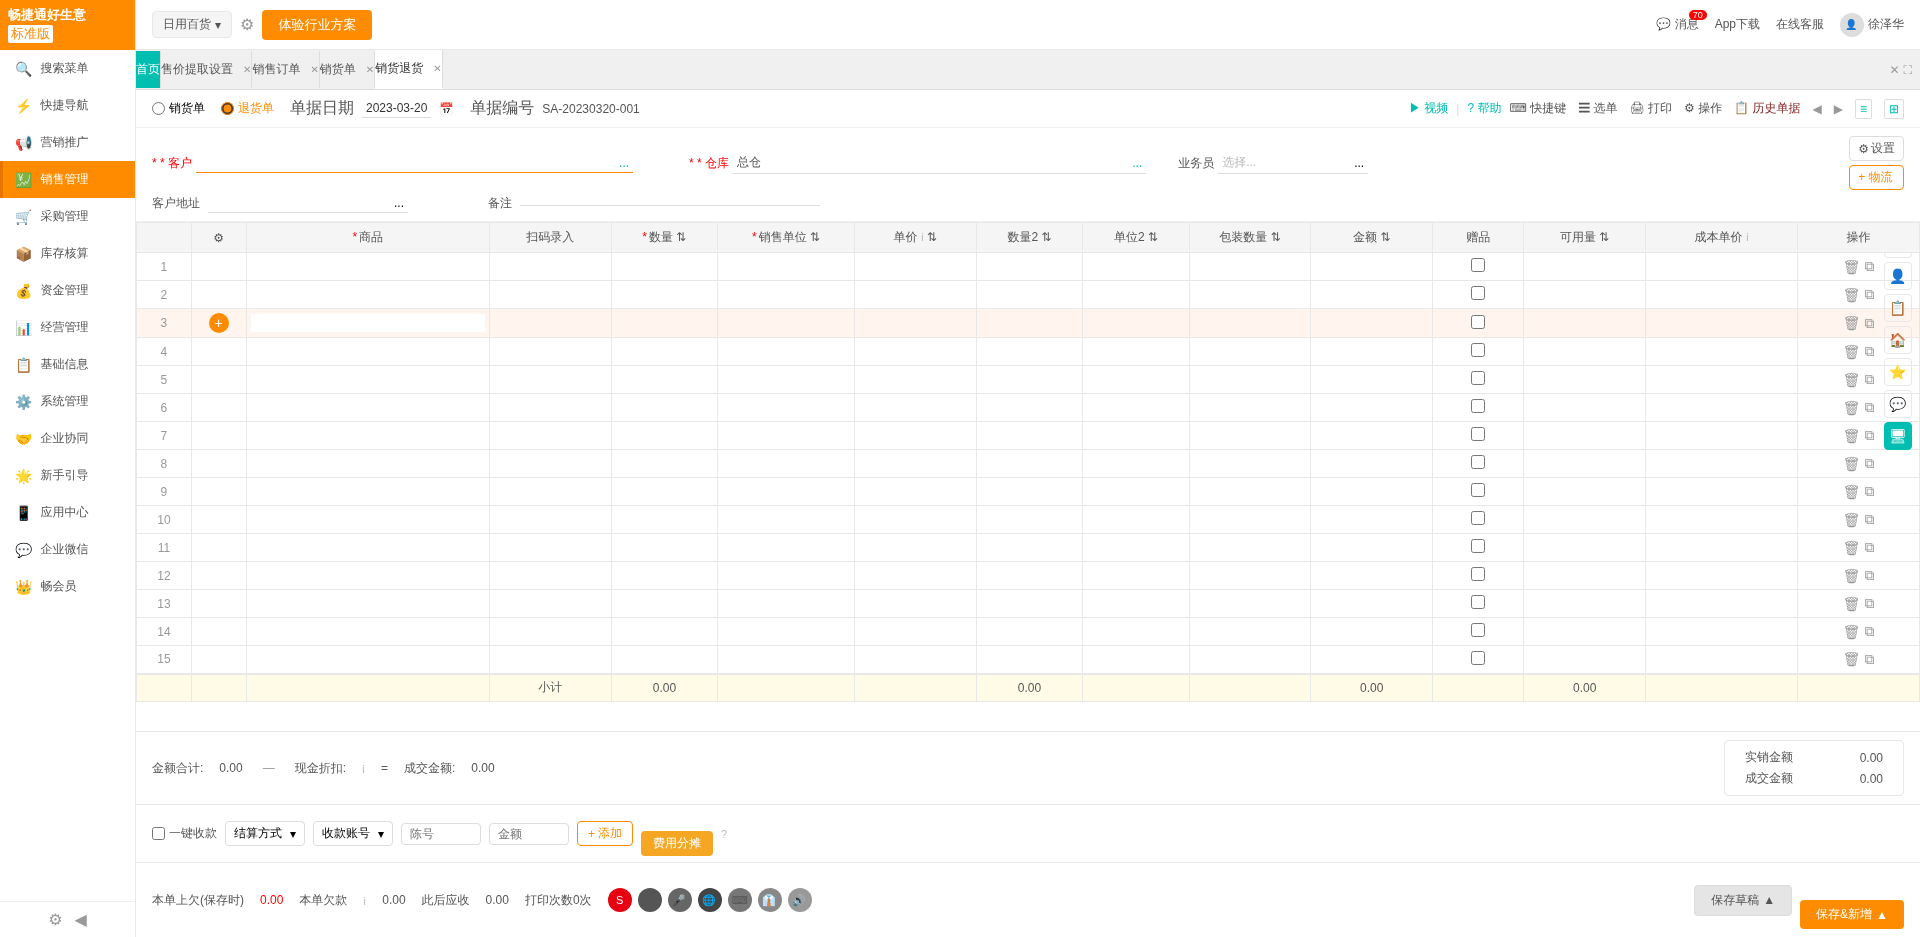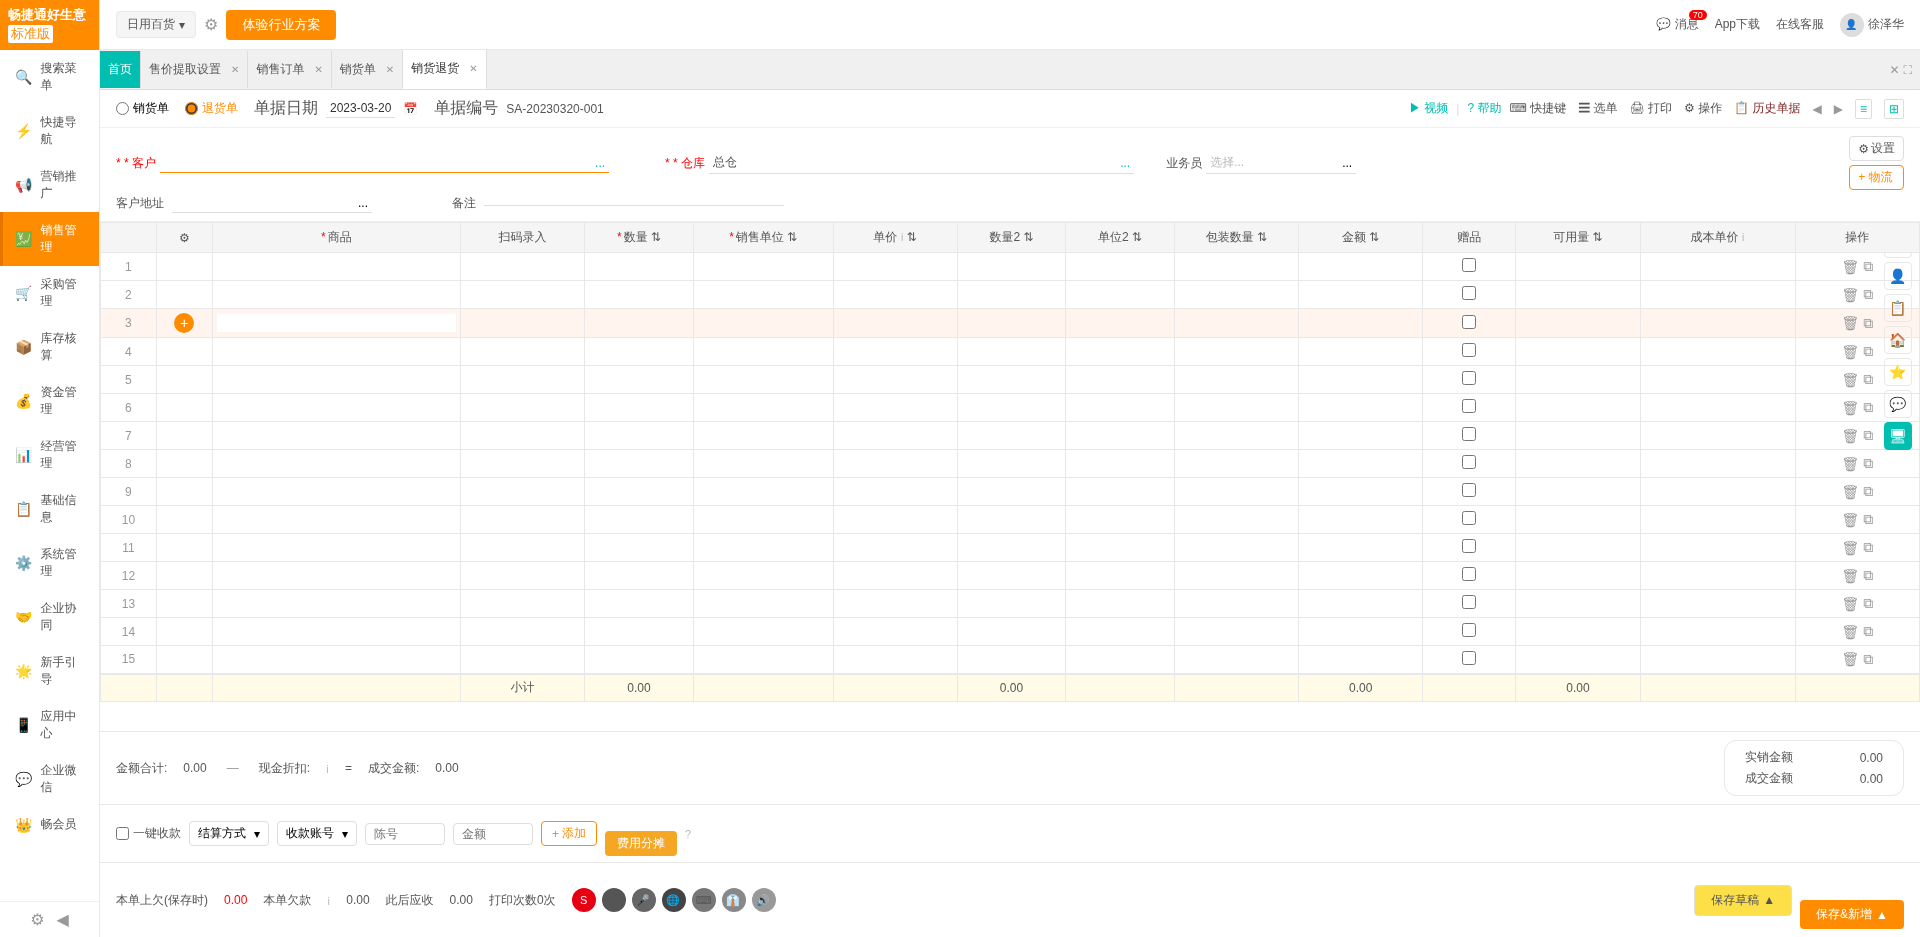--- a/index.html
+++ b/index.html
@@ -1,19 +1,19 @@
 <!DOCTYPE html>
 <html><head>
   <meta charset="utf-8">
   <style>
     * { box-sizing: border-box; margin: 0; padding: 0; font-family: 'Microsoft YaHei', Arial, sans-serif; font-size: 12px; }
     body { background: #f5f5f5; display: flex; height: 937px; overflow: hidden; }
 
     
-    .sidebar { width: 100px; background: #fff; display: flex; flex-direction: column; border-right: 1px solid #e8e8e8; flex-shrink: 0; }
+    .sidebar { width: 136px; background: #fff; display: flex; flex-direction: column; border-right: 1px solid #e8e8e8; flex-shrink: 0; }
     .sidebar-logo { background: #ff8c00; padding: 8px; display: flex; align-items: center; height: 50px; }
     .sidebar-logo-text { color: #fff; font-size: 13px; font-weight: bold; line-height: 1.2; }
     .sidebar-logo-badge { background: #fff; color: #ff8c00; font-size: 13px; border-radius: 2px; padding: 0 3px; margin-top: 2px; display: inline-block; }
     .sidebar-item { display: flex; align-items: center; padding: 10px 12px; cursor: pointer; color: #555; border-left: 3px solid transparent; }
     .sidebar-item.active { background: #ff8c00; color: #fff; border-left: 3px solid #e67600; }
     .sidebar-item .icon { margin-right: 8px; font-size: 14px; }
     .sidebar-item .label { font-size: 12px; }
     .sidebar-bottom { margin-top: auto; border-top: 1px solid #eee; padding: 8px 0; display: flex; align-items: center; justify-content: center; gap: 12px; }
     .sidebar-bottom span { color: #999; font-size: 16px; cursor: pointer; }
 
@@ -28,21 +28,21 @@
     .topbar-btn-orange { background: #ff8c00; color: #fff; border: none; border-radius: 4px; padding: 6px 16px; cursor: pointer; font-size: 13px; }
     .topbar-right { display: flex; align-items: center; gap: 16px; color: #555; }
     .topbar-right .badge-item { position: relative; cursor: pointer; }
     .topbar-right .badge { position: absolute; top: -6px; right: -8px; background: #f00; color: #fff; border-radius: 8px; font-size: 9px; padding: 0 4px; }
     .topbar-right span { cursor: pointer; }
     .avatar-name { display: flex; align-items: center; gap: 4px; cursor: pointer; }
     .avatar-circle { width: 24px; height: 24px; background: #ddd; border-radius: 50%; display: flex; align-items: center; justify-content: center; font-size: 10px; }
 
     
     .tabs { background: #f0f0f0; display: flex; align-items: center; border-bottom: 1px solid #ddd; flex-shrink: 0; }
-    .tab { padding: 10px 8px; cursor: pointer; color: #555; display: flex; align-items: center; gap: 6px; border-right: 1px solid #ddd; background: #f0f0f0; white-space: nowrap; }
+    .tab { padding: 10px 0; cursor: pointer; color: #555; display: flex; align-items: center; gap: 6px; border-right: 1px solid #ddd; background: #f0f0f0; white-space: nowrap; }
     .tab.active { background: #fff; color: #333; font-weight: 500; border-bottom: 2px solid #fff; }
     .tab .close { color: #999; font-size: 10px; margin-left: 4px; }
     .tab:first-child { background: #00bfb0; color: #fff; }
 
     
     .content { flex: 1; background: #fff; overflow-y: auto; display: flex; flex-direction: column; }
     
     
     .toolbar-row { padding: 8px 16px; display: flex; align-items: center; justify-content: space-between; border-bottom: 1px solid #f0f0f0; flex-shrink: 0; }
     .toolbar-left { display: flex; align-items: center; gap: 16px; }
@@ -104,21 +104,21 @@
 
     
     .right-actions { position: absolute; right: 0; top: 0; display: flex; flex-direction: column; gap: 4px; padding: 8px; }
     .right-action-icon { width: 28px; height: 28px; border: 1px solid #e8e8e8; border-radius: 4px; display: flex; align-items: center; justify-content: center; cursor: pointer; color: #999; font-size: 14px; }
     .right-action-icon.active { background: #00bfb0; color: #fff; border-color: #00bfb0; }
 
     
     .footer-bar { padding: 8px 16px; display: flex; align-items: center; justify-content: space-between; border-top: 1px solid #e8e8e8; flex-shrink: 0; background: #fff; }
     .footer-left { display: flex; align-items: center; gap: 16px; font-size: 12px; color: #555; }
     .footer-right { display: flex; align-items: center; gap: 8px; }
-    .save-draft-btn { background: #fde047; border: 1px solid #ddd; color: #555; border-radius: 4px; padding: 6px 16px; cursor: pointer; display: flex; align-items: center; gap: 4px; }
+    .save-draft-btn { background: #e5e5e5; border: 1px solid #ddd; color: #555; border-radius: 4px; padding: 6px 16px; cursor: pointer; display: flex; align-items: center; gap: 4px; }
     .save-new-btn { background: #ff8c00; color: #fff; border: none; border-radius: 4px; padding: 6px 16px; cursor: pointer; display: flex; align-items: center; gap: 4px; margin-top: 29px; }
     .amount-row { display: flex; justify-content: space-between; align-items: center; padding: 2px 0; }
 
     .info-icon { color: #bbb; cursor: pointer; font-size: 11px; }
 
     .rel-container { position: relative; flex: 1; overflow: hidden; }
   </style>
 </head>
 <body>
 
@@ -751,21 +751,21 @@
 
     <div class="summary-row">
       <span>金额合计:</span>
       <span>0.00</span>
       <span class="minus">—</span>
       <span>现金折扣:</span>
       <span class="info-icon">ℹ</span>
       <span>=</span>
       <span>成交金额:</span>
       <span>0.00</span>
-      <div style="margin-left:auto; background:#fff; border:1px solid #e8e8e8; padding:6px 20px; border-radius:12px; min-width:180px;">
+      <div style="margin-left:auto; background:#fff; border:1px solid #e8e8e8; padding:6px 20px; border-radius:4px; min-width:180px;">
         <div class="amount-row">
           <span>实销金额</span>
           <span style="margin-left:20px;">0.00</span>
         </div>
         <div class="amount-row">
           <span>成交金额</span>
           <span style="margin-left:20px;">0.00</span>
         </div>
       </div>
     </div>

